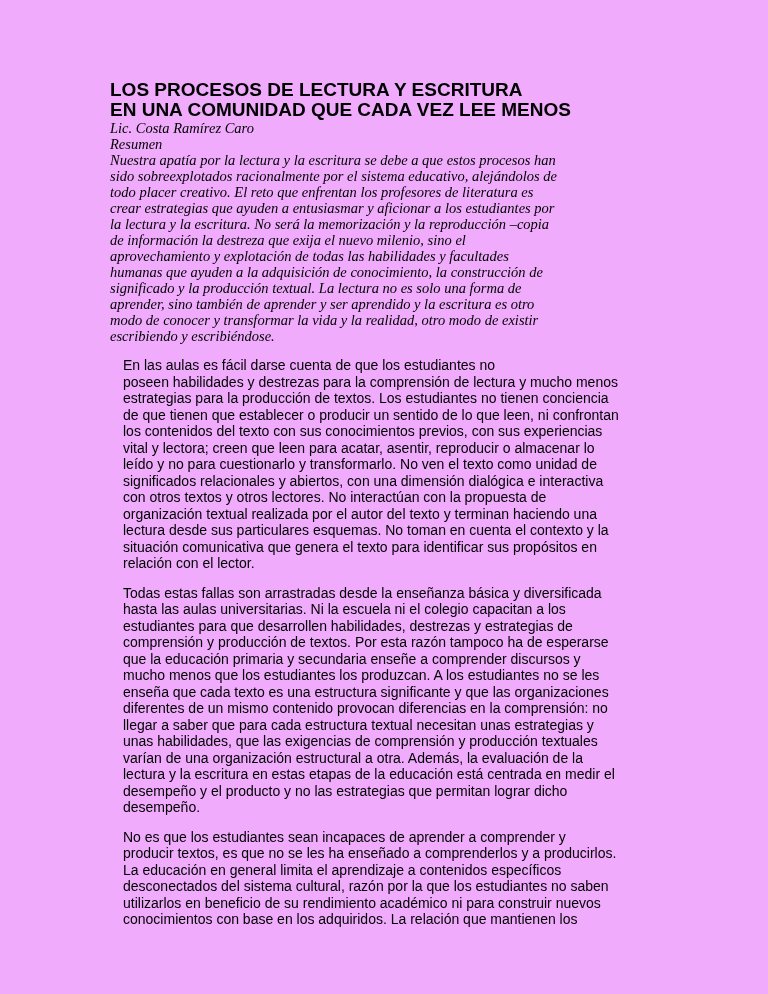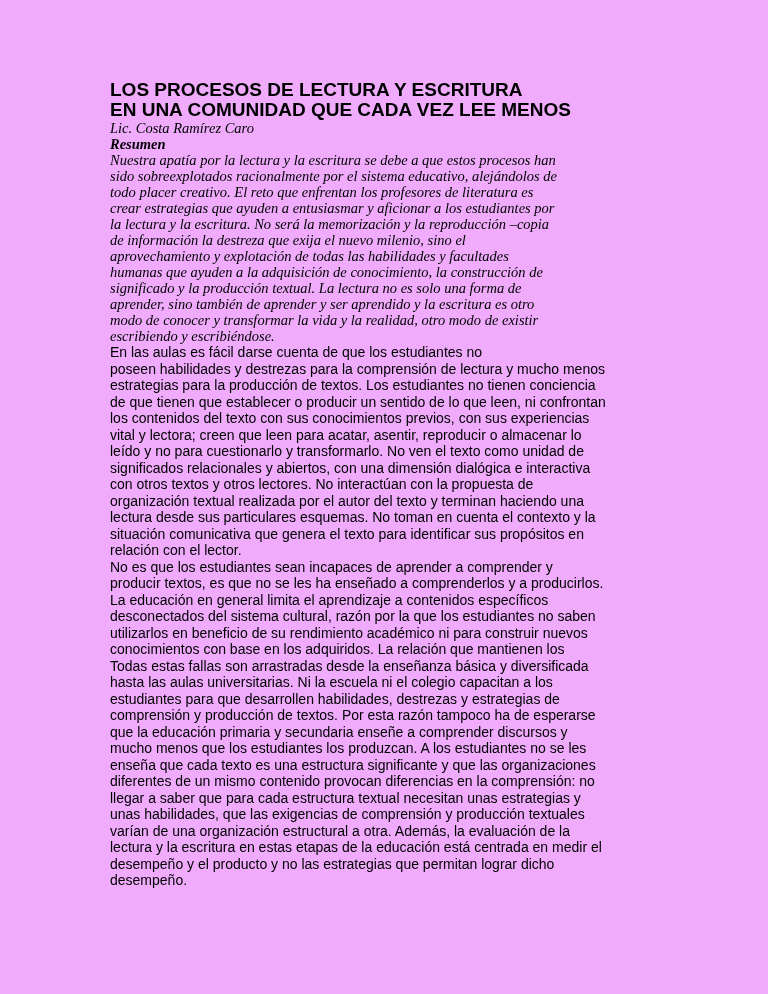--- a/index.html
+++ b/index.html
@@ -28,28 +28,28 @@
     color: #000000;
   }
   .serif-line {
     font-family: "Liberation Serif", serif;
     font-style: italic;
     font-size: 14.5px;
     line-height: 16px;
     white-space: pre-line;
   }
   .abstract-heading {
-    font-weight: bold;
+    font-weight: normal;
   }
   .body-par {
     font-family: "Liberation Sans", sans-serif;
     font-size: 14px;
     line-height: 16.5px;
     white-space: pre-line;
-    margin: 0;
+    margin: 13px;
   }
 </style>
 </head>
 <body>
 
 <div class="page">
   <h1 class="doc-title">LOS PROCESOS DE LECTURA Y ESCRITURA
 EN UNA COMUNIDAD QUE CADA VEZ LEE MENOS</h1>
 
   <div class="serif-line">Lic. Costa Ramírez Caro</div>
@@ -77,34 +77,34 @@
 los contenidos del texto con sus conocimientos previos, con sus experiencias
 vital y lectora; creen que leen para acatar, asentir, reproducir o almacenar lo
 leído y no para cuestionarlo y transformarlo. No ven el texto como unidad de
 significados relacionales y abiertos, con una dimensión dialógica e interactiva
 con otros textos y otros lectores. No interactúan con la propuesta de
 organización textual realizada por el autor del texto y terminan haciendo una
 lectura desde sus particulares esquemas. No toman en cuenta el contexto y la
 situación comunicativa que genera el texto para identificar sus propósitos en
 relación con el lector.</p>
 
-  <p class="body-par">No es que los estudiantes sean incapaces de aprender a comprender y
-producir textos, es que no se les ha enseñado a comprenderlos y a producirlos.
-La educación en general limita el aprendizaje a contenidos específicos
-desconectados del sistema cultural, razón por la que los estudiantes no saben
-utilizarlos en beneficio de su rendimiento académico ni para construir nuevos
-conocimientos con base en los adquiridos. La relación que mantienen los</p>
-
   <p class="body-par">Todas estas fallas son arrastradas desde la enseñanza básica y diversificada
 hasta las aulas universitarias. Ni la escuela ni el colegio capacitan a los
 estudiantes para que desarrollen habilidades, destrezas y estrategias de
 comprensión y producción de textos. Por esta razón tampoco ha de esperarse
 que la educación primaria y secundaria enseñe a comprender discursos y
 mucho menos que los estudiantes los produzcan. A los estudiantes no se les
 enseña que cada texto es una estructura significante y que las organizaciones
 diferentes de un mismo contenido provocan diferencias en la comprensión: no
 llegar a saber que para cada estructura textual necesitan unas estrategias y
 unas habilidades, que las exigencias de comprensión y producción textuales
 varían de una organización estructural a otra. Además, la evaluación de la
 lectura y la escritura en estas etapas de la educación está centrada en medir el
 desempeño y el producto y no las estrategias que permitan lograr dicho
 desempeño.</p>
+
+  <p class="body-par">No es que los estudiantes sean incapaces de aprender a comprender y
+producir textos, es que no se les ha enseñado a comprenderlos y a producirlos.
+La educación en general limita el aprendizaje a contenidos específicos
+desconectados del sistema cultural, razón por la que los estudiantes no saben
+utilizarlos en beneficio de su rendimiento académico ni para construir nuevos
+conocimientos con base en los adquiridos. La relación que mantienen los</p>
 </div>
 
 </body></html>

